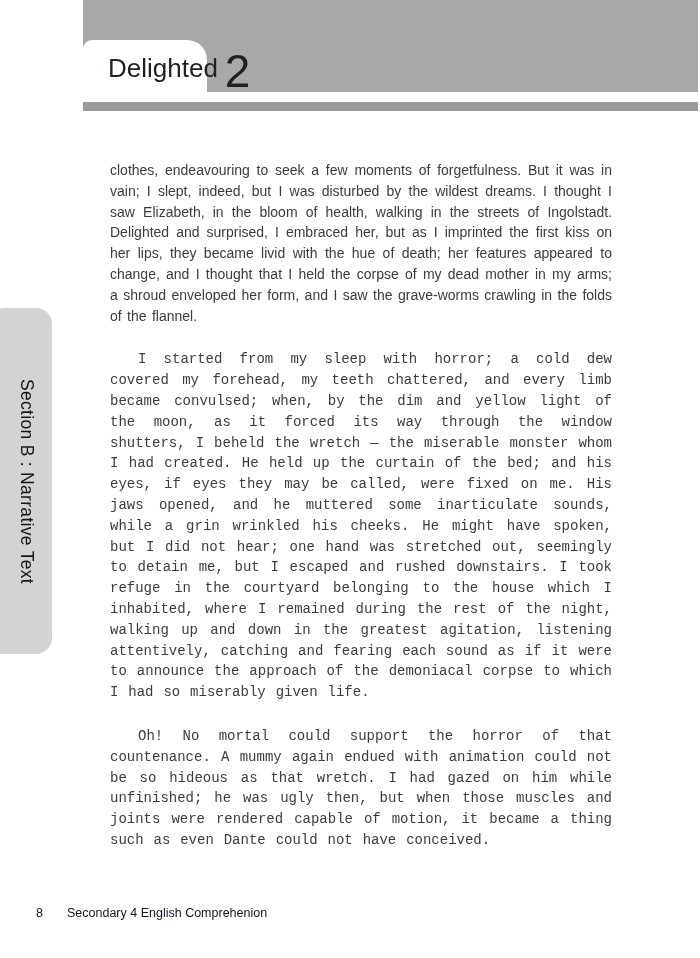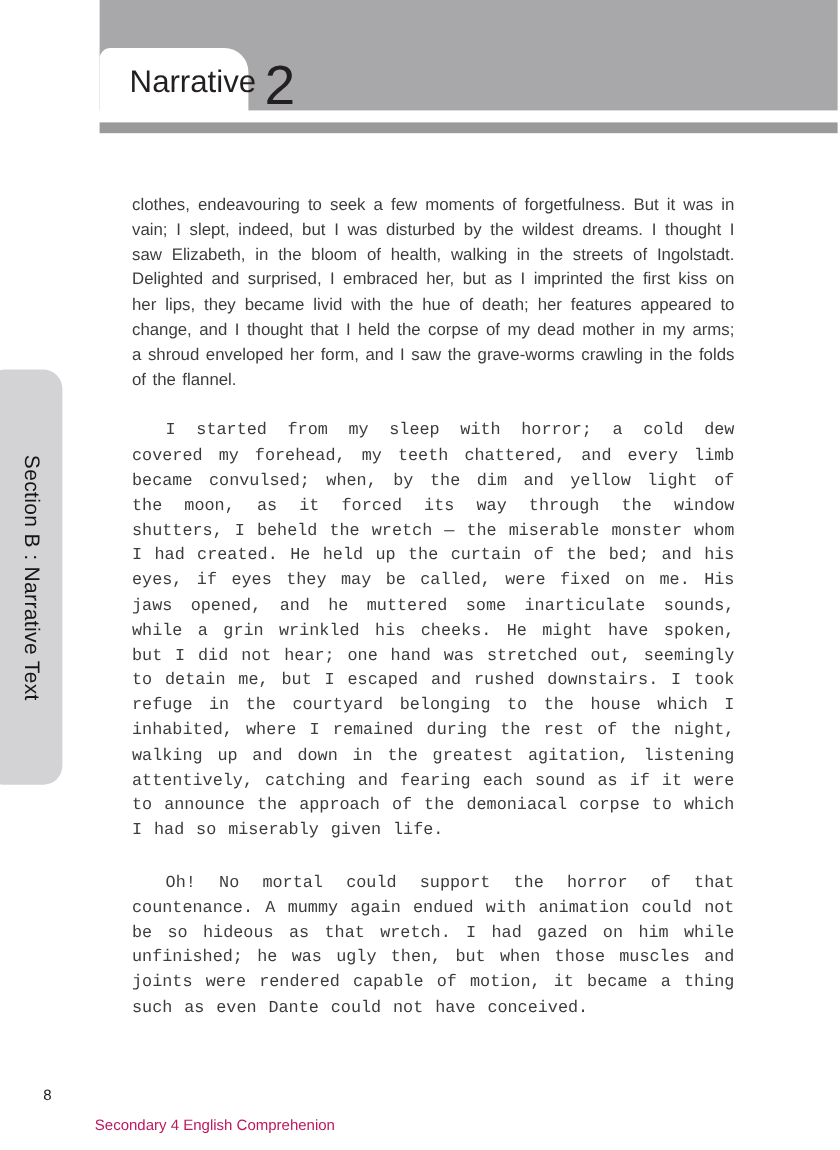--- a/index.html
+++ b/index.html
@@ -120,35 +120,34 @@
   }
   .footer .page-num {
     position: absolute;
     left: 36px;
     top: 0;
     font-size: 12.5px;
     color: #1a1a1a;
   }
   .footer .book-title {
     position: absolute;
-    left: 79px;
+    left: 67px;
     top: 0;
     font-size: 12.5px;
-    color: #be185d;
-    margin-top: 25px;
+    color: #0f172a;
   }
 </style>
 </head>
 <body>
 
 <div class="page">
 
   <div class="header-band"></div>
   <div class="header-tab">
-    <span class="practice-word">Narrative</span>
+    <span class="practice-word">Delighted</span>
     <span class="practice-num">2</span>
   </div>
   <div class="header-rule"></div>
 
   <div class="side-tab">
     <div class="side-tab-inner">
       <span class="side-tab-text">Section B : Narrative Text</span>
     </div>
   </div>
 

